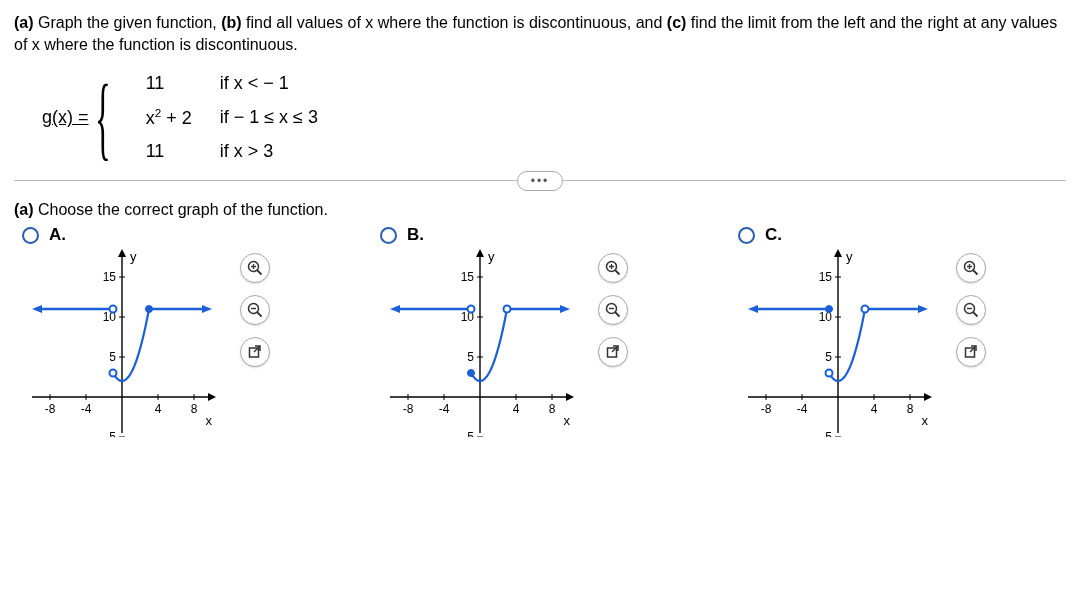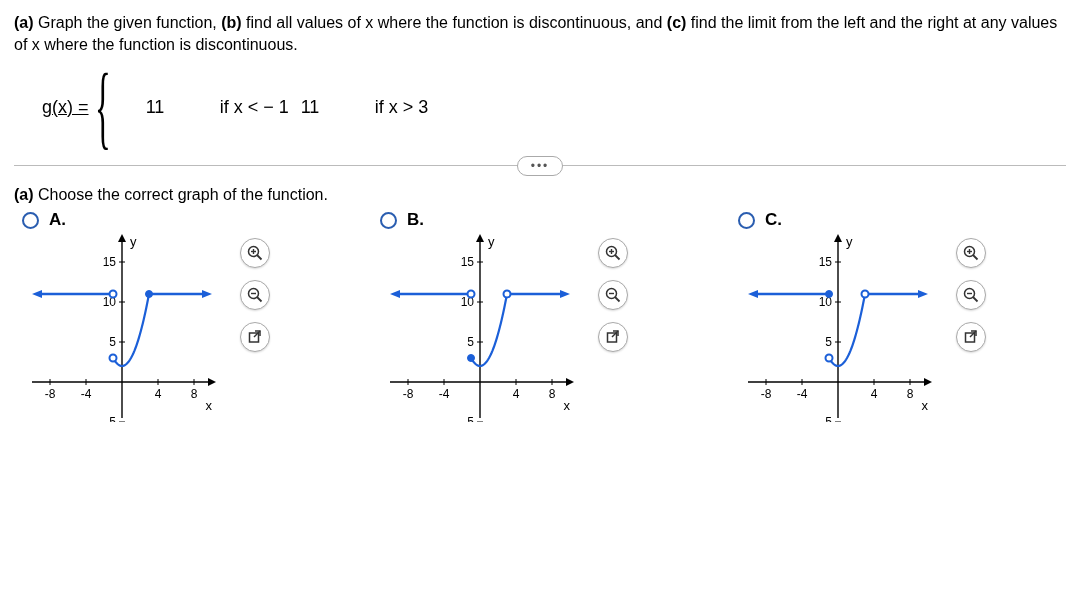--- a/index.html
+++ b/index.html
@@ -4,33 +4,33 @@
 <style>
   body {
     font-family: Arial, Helvetica, sans-serif;
     font-size: 16px;
     color: #000;
     margin: 0;
     padding: 12px 14px;
     width: 1080px;
     box-sizing: border-box;
   }
-  .prompt-text { line-height: 1.35; margin-bottom: 12px; }
+  .prompt-text { line-height: 1.35; margin-bottom: 18px; }
   .bold { font-weight: bold; }
   .fn-row { display: flex; align-items: center; margin: 6px 0 18px 28px; }
   .fn-name { font-family: Arial; font-size: 18px; margin-right: 6px; text-decoration: underline; }
   .brace {
     font-size: 94px;
     line-height: 0.85;
     font-family: "Times New Roman", serif;
     margin-right: 6px;
     transform: scaleX(0.35);
     transform-origin: left center;
   }
-  .pieces { display: flex; gap: 12px; font-size: 18px; }
+  .pieces { display: flex; flex-direction: column; gap: 12px; font-size: 18px; }
   .piece { display: flex; align-items: center; }
   .piece .expr { width: 72px; }
   .piece .cond { margin-left: 2px; }
   sup { font-size: 0.65em; vertical-align: super; }
   hr.divider { border: none; border-top: 1px solid #bbb; margin: 8px 0 14px 0; }
   .dots-pill {
     width: 44px; height: 18px; border: 1px solid #aaa; border-radius: 10px;
     display: flex; align-items: center; justify-content: center;
     margin: -24px auto 10px auto; background: #fff; position: relative;
     font-size: 12px; letter-spacing: 2px; color: #555;
@@ -70,20 +70,24 @@
   <span class="bold">(a)</span><span> Graph the given function, </span><span class="bold">(b)</span><span> find all values of x where the function is discontinuous, and </span><span class="bold">(c)</span><span> find the limit from the left and the right at any values of x where the function is discontinuous.</span>
 </div>
 
 <div class="fn-row">
   <span class="fn-name">g(x) =</span>
   <span class="brace">{</span>
   <div class="pieces">
     <div class="piece">
       <span class="expr">11</span>
       <span class="cond">if x &lt; − 1</span>
+    </div>
+    <div class="piece">
+      <span class="expr">x<sup>2</sup> + 2</span>
+      <span class="cond">if − 1 ≤ x ≤ 3</span>
     </div>
     <div class="piece">
       <span class="expr">11</span>
       <span class="cond">if x &gt; 3</span>
     </div>
   </div>
 </div>
 
 <hr class="divider">
 <div class="dots-pill">•••</div>

